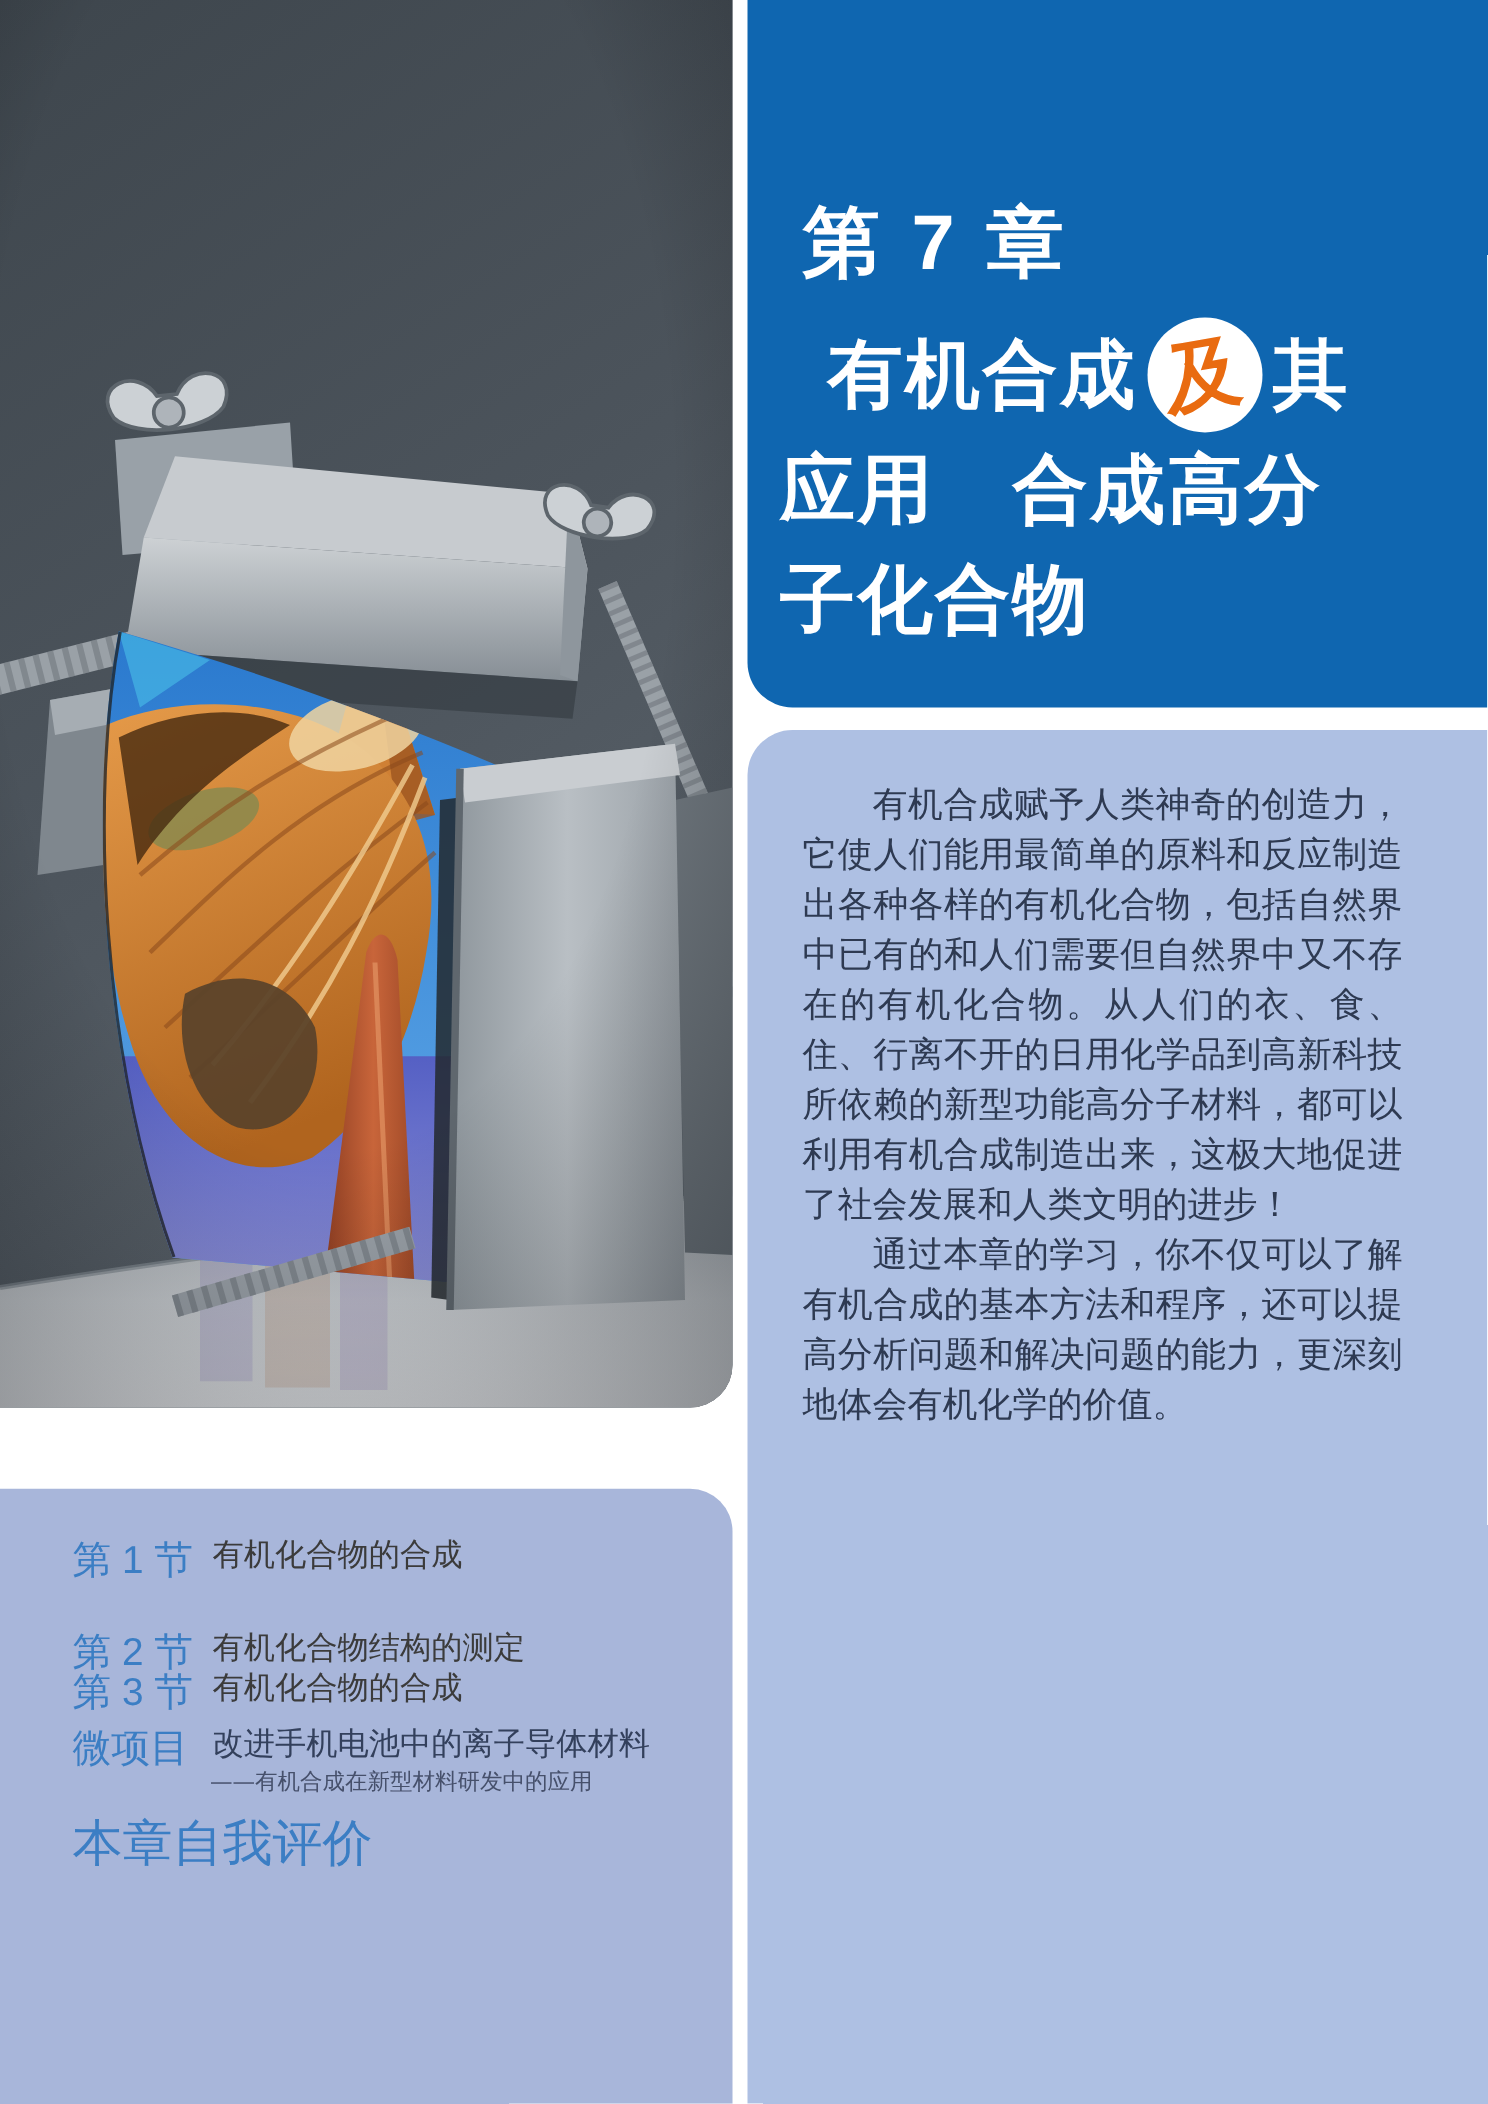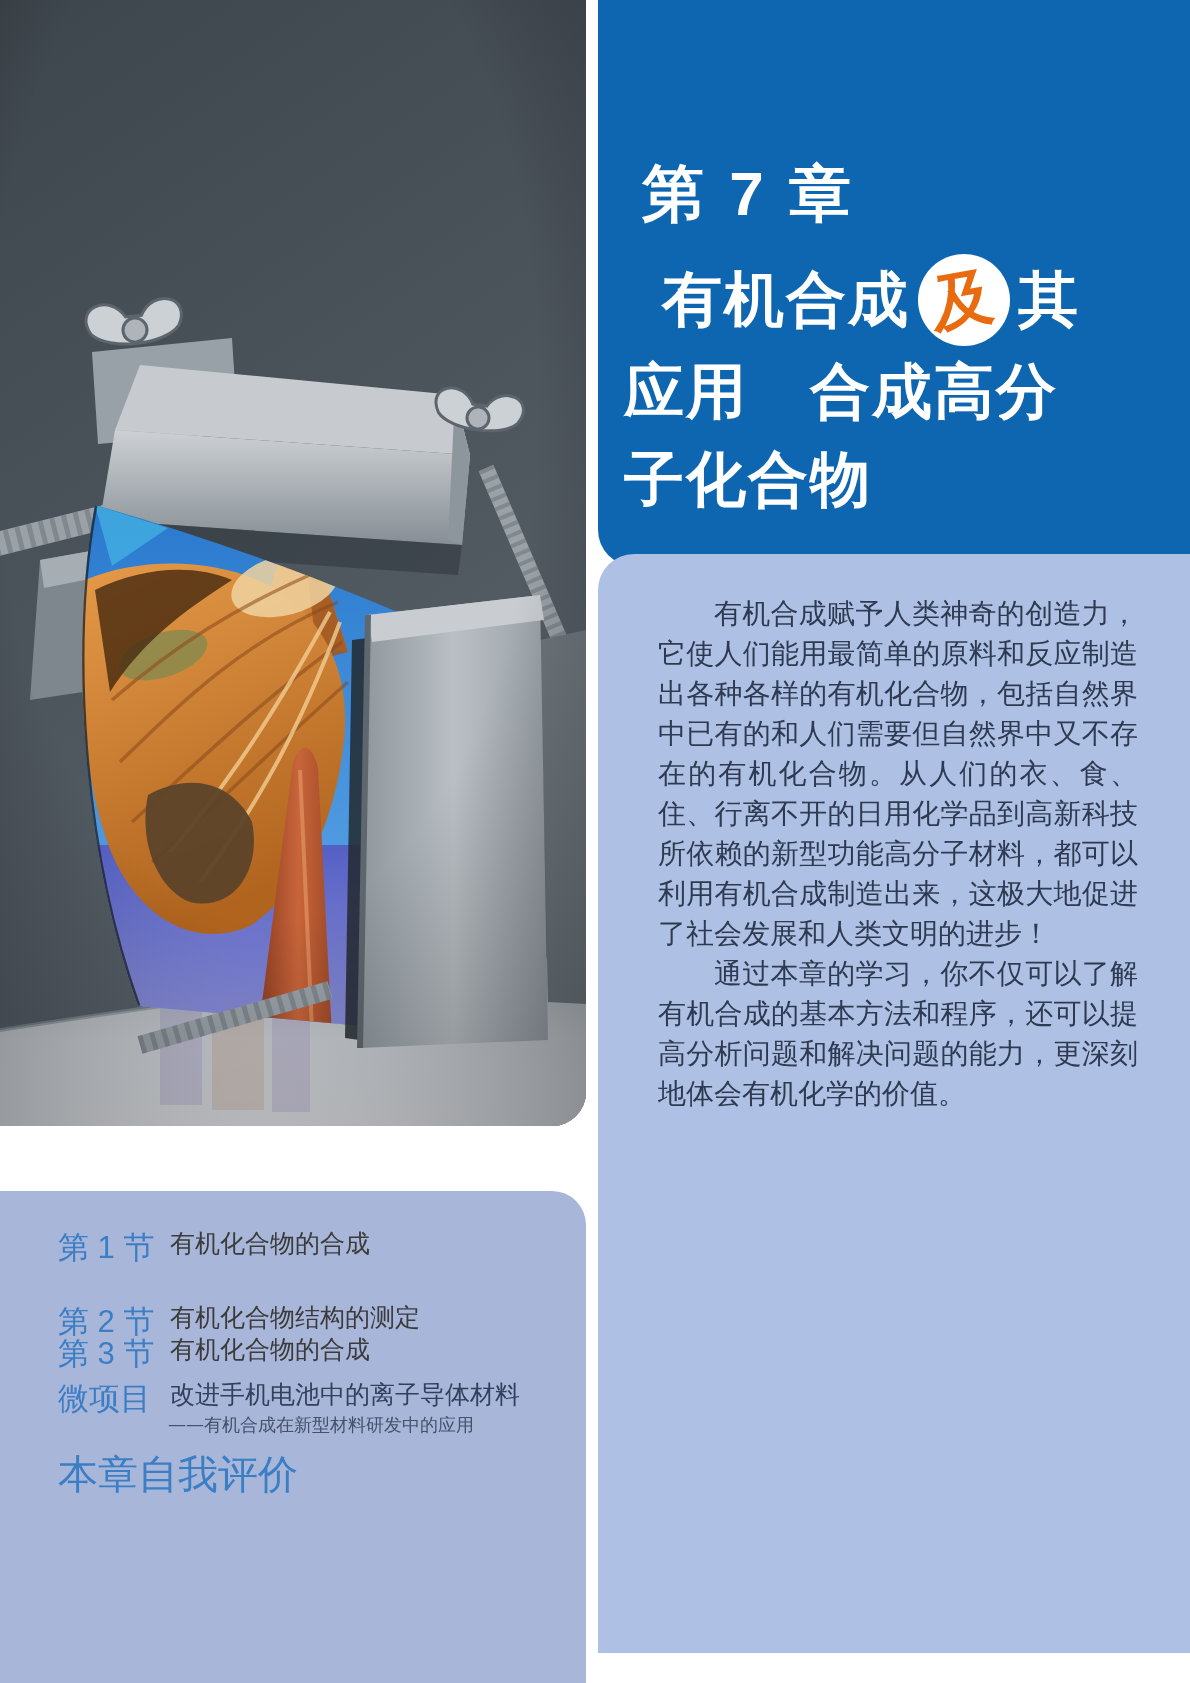--- a/index.html
+++ b/index.html
@@ -32,23 +32,23 @@
     width:92px; height:92px; border-radius:50%; background:#ffffff;
     margin:0 8px; flex:0 0 auto;
   }
   .ji {
     color:#e96b10; font-size:62px; font-weight:bold; line-height:1;
     font-family:"DejaVu Serif", serif;
     transform:rotate(-10deg) skewX(-4deg);
   }
   
   .intro-panel {
-    position:absolute; left:598px; top:554px; width:592px; height:1099px;
+    position:absolute; left:598px; top:584px; width:592px; height:1099px;
     background:#aec0e3; border-top-left-radius:36px;
-    padding:40px 58px 0 60px;
+    padding:40px 58px 0 44px;
   }
   .intro-panel p {
     font-family:"DejaVu Serif", serif;
     font-size:28px; line-height:40px; color:#2e3a52;
     text-indent:2em; text-align:justify; width:480px;
   }
   
   .toc-panel {
     position:absolute; left:0; top:1191px; width:586px; height:539px;
     background:#a8b6da; border-top-right-radius:34px;

